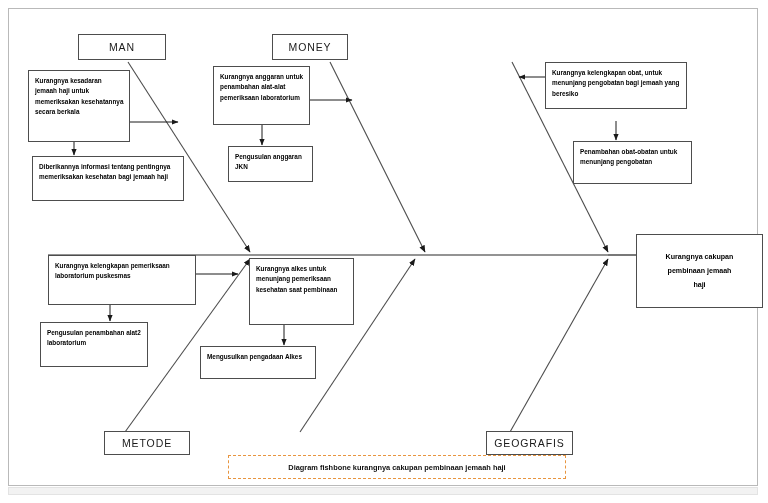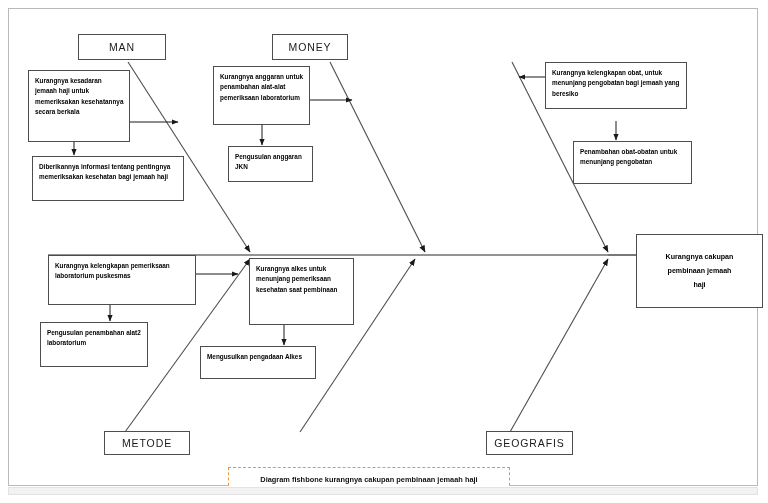--- a/index.html
+++ b/index.html
@@ -44,27 +44,26 @@
   }
   .txt.center{display:flex;flex-direction:column;align-items:center;justify-content:center;text-align:center;padding:4px;}
   .txt.center span{display:block;width:100%;}
   .effect{
     font-size:7.1px;
     line-height:2.0;
   }
   
   #caption{
     position:absolute;
-    left:228px;top:455px;width:282px;height:24px;
+    left:228px;top:455px;width:338px;height:24px;
     border:1px dashed #e8953f;
     box-sizing:border-box;
     display:flex;align-items:center;justify-content:center;
     font-size:7.4px;font-weight:bold;color:#111111;
     background:#ffffff;
-    margin-top:12px;
   }
   #scroll-hint{
     position:absolute;left:8px;top:487px;width:750px;height:8px;
     background:#f2f2f2;border:1px solid #e3e3e3;box-sizing:border-box;
   }
 </style>
 </head>
 <body>
 
 <div id="page">

